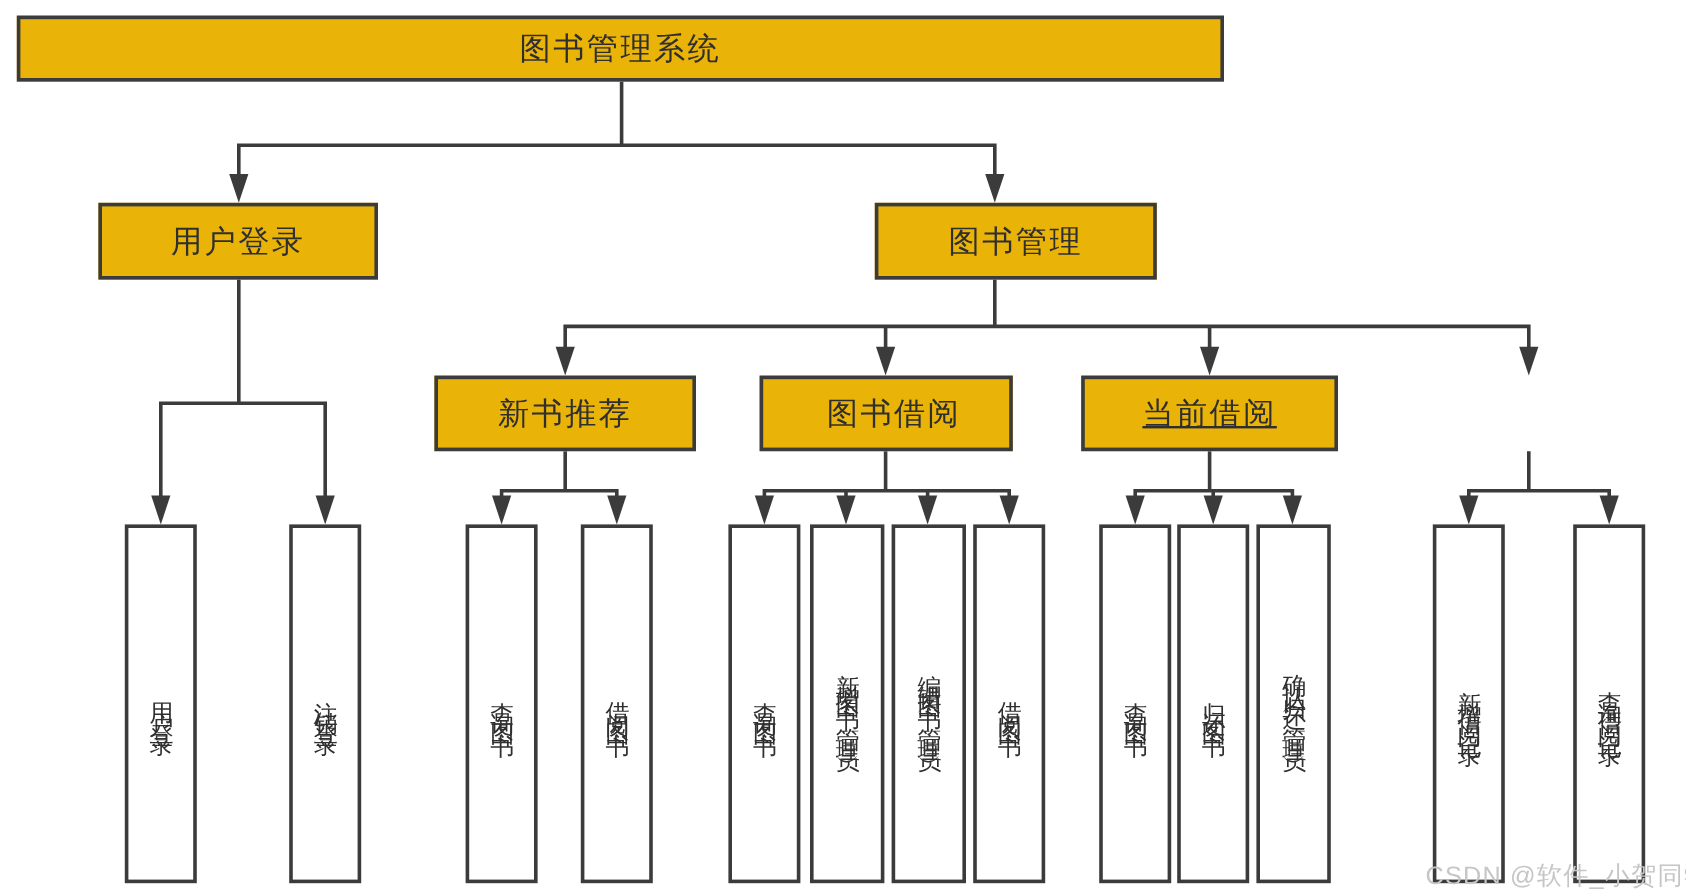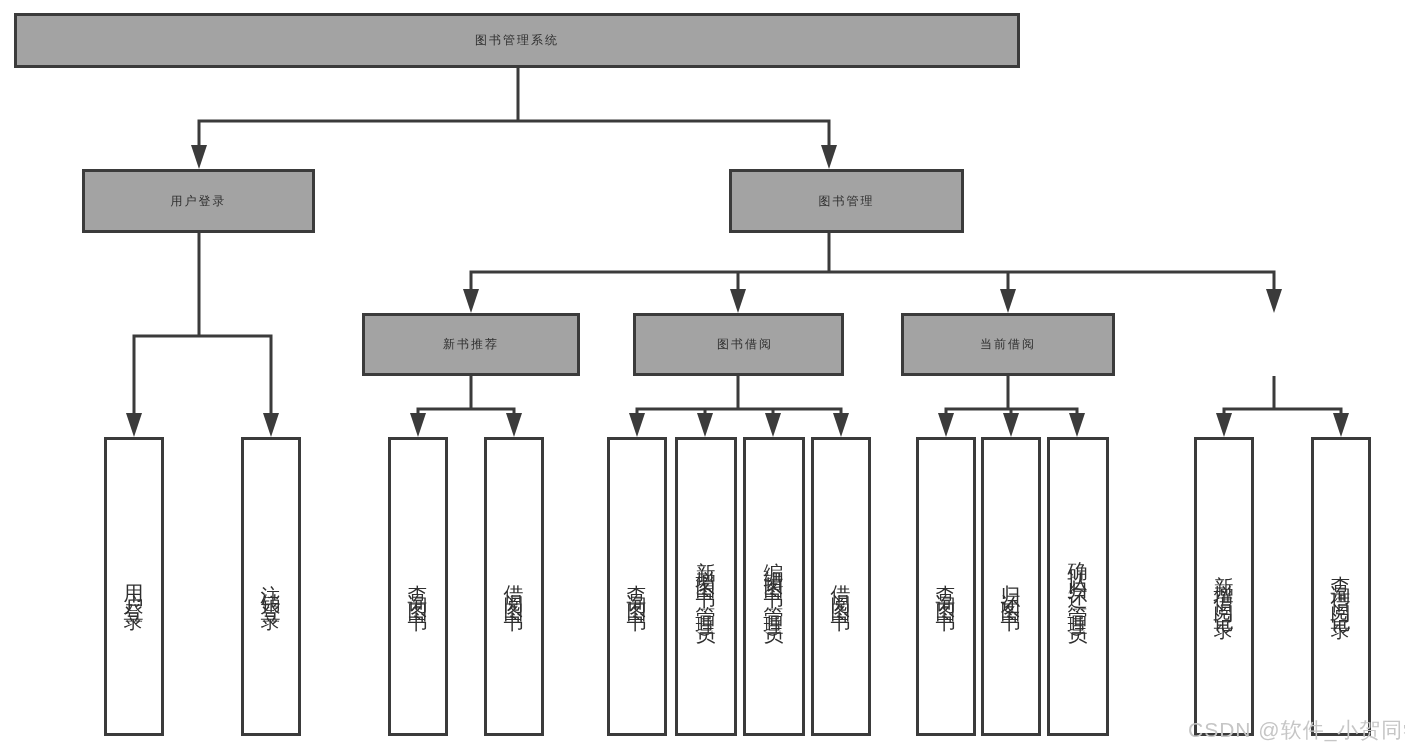--- a/index.html
+++ b/index.html
@@ -15,23 +15,23 @@
     background:#ffffff;
     overflow:hidden;
   }
   .connectors{position:absolute;left:0;top:0;width:1405px;height:747px;}
   .connectors path{stroke:var(--line);stroke-width:3;fill:none;}
   .connectors polygon{fill:var(--line);stroke:none;}
   .hbox{
     position:absolute;
     box-sizing:border-box;
     border:3px solid var(--line);
-    background:#a3a3a3;
+    background:#eab308;
     display:flex;align-items:center;justify-content:center;
-    font-size:12px;letter-spacing:2px;color:var(--text);
+    font-size:26px;letter-spacing:2px;color:var(--text);
     white-space:nowrap;
     text-align:center;
   }
   .leaf{
     position:absolute;
     top:437px;width:60px;height:299px;
     box-sizing:border-box;
     border:3px solid var(--line);
     background:#ffffff;
     display:flex;align-items:center;justify-content:center;
@@ -111,21 +111,21 @@
   <div class="hbox" style="left:729px;top:169px;width:235px;height:64px;">
     <span>图书管理</span>
   </div>
 
   <div class="hbox" style="left:362px;top:313px;width:218px;height:63px;">
     <span>新书推荐</span>
   </div>
   <div class="hbox" style="left:633px;top:313px;width:211px;height:63px;padding-left:13px;">
     <span>图书借阅</span>
   </div>
-  <div class="hbox" style="left:901px;top:313px;width:214px;height:63px;">
+  <div class="hbox" style="left:901px;top:313px;width:214px;height:63px;text-decoration:underline;">
     <span>当前借阅</span>
   </div>
 
   <div class="leaf" style="left:104px;">
     <span class="vtext">用户登录</span>
   </div>
   <div class="leaf" style="left:241px;">
     <span class="vtext">注销登录</span>
   </div>
 

